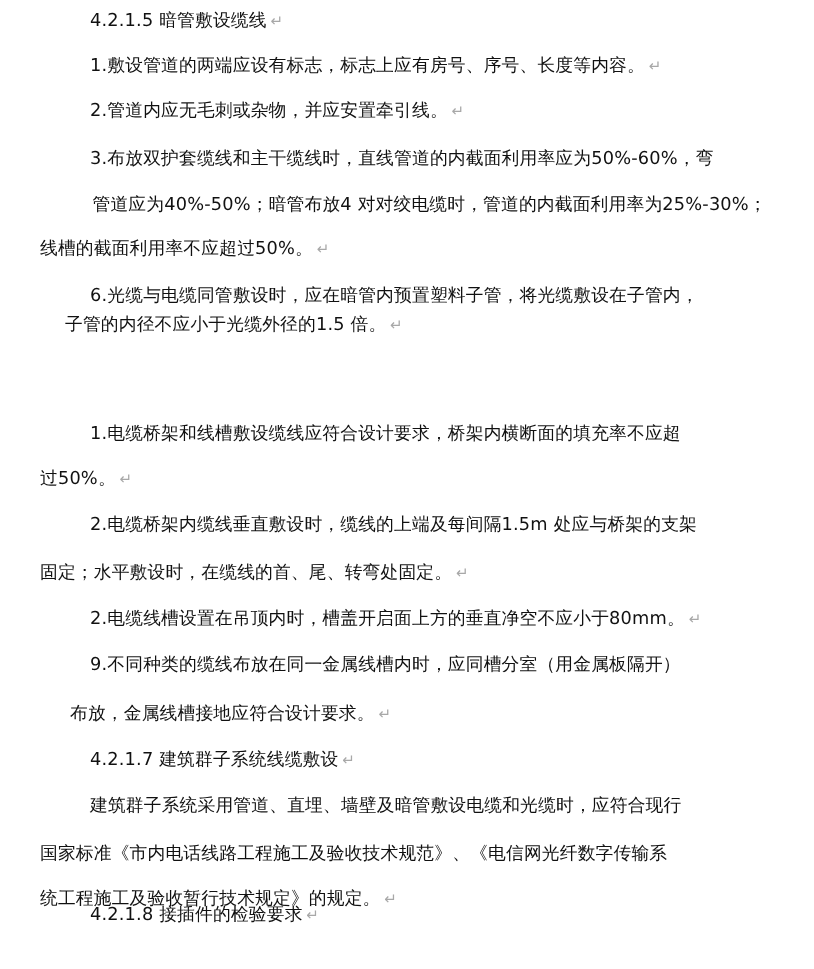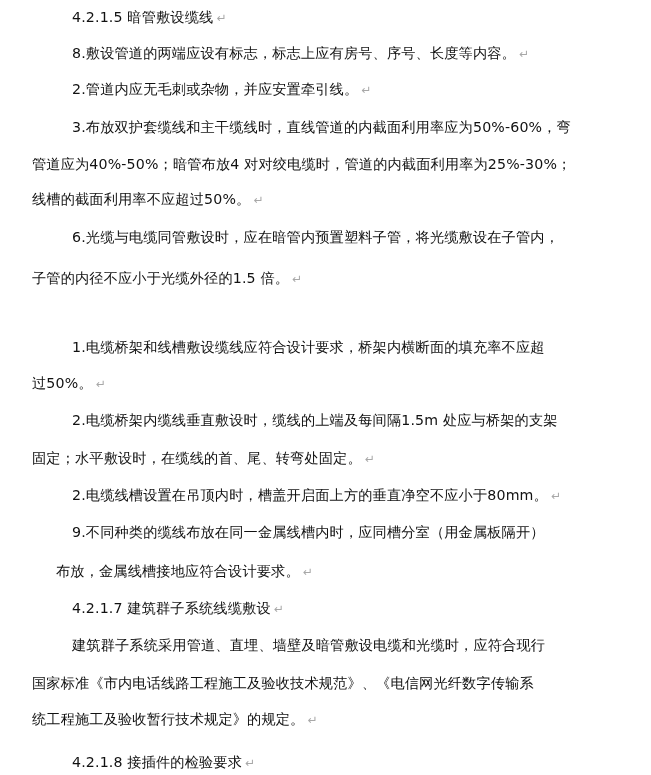--- a/index.html
+++ b/index.html
@@ -9,32 +9,32 @@
   .line { position:absolute; white-space:nowrap; font-size:14.2px; line-height:20px; letter-spacing:0.15px; }
   .mark { color:#a8a8a8; font-size:12px; margin-left:3px; }
   .indent { left:72px; }
   .cont { left:32px; }
 </style>
 </head>
 <body>
 
 <div class="page" id="page">
     <div class="line indent" style="top: 7px;"><span>4.2.1.5 暗管敷设缆线</span><span class="mark">↵</span></div>
-    <div class="line indent" style="top: 43px;"><span>8.敷设管道的两端应设有标志，标志上应有房号、序号、长度等内容。</span><span class="mark">↵</span></div>
+    <div class="line indent" style="top: 43px;"><span>1.敷设管道的两端应设有标志，标志上应有房号、序号、长度等内容。</span><span class="mark">↵</span></div>
     <div class="line indent" style="top: 79px;"><span>2.管道内应无毛刺或杂物，并应安置牵引线。</span><span class="mark">↵</span></div>
     <div class="line indent" style="top: 117px;"><span>3.布放双护套缆线和主干缆线时，直线管道的内截面利用率应为50%-60%，弯</span></div>
-    <div class="line cont" style="top: 154px;"><span>管道应为40%-50%；暗管布放4 对对绞电缆时，管道的内截面利用率为25%-30%；</span></div>
+    <div class="line cont" style="top: 154px; margin-left: 42px;"><span>管道应为40%-50%；暗管布放4 对对绞电缆时，管道的内截面利用率为25%-30%；</span></div>
     <div class="line cont" style="top: 189px;"><span>线槽的截面利用率不应超过50%。</span><span class="mark">↵</span></div>
     <div class="line indent" style="top: 227px;"><span>6.光缆与电缆同管敷设时，应在暗管内预置塑料子管，将光缆敷设在子管内，</span></div>
-    <div class="line cont" style="top: 268px;"><span>子管的内径不应小于光缆外径的1.5 倍。</span><span class="mark">↵</span></div>
+    <div class="line cont" style="top: 250px; margin-left: 20px;"><span>子管的内径不应小于光缆外径的1.5 倍。</span><span class="mark">↵</span></div>
     <div class="line indent" style="top: 337px;"><span>1.电缆桥架和线槽敷设缆线应符合设计要求，桥架内横断面的填充率不应超</span></div>
     <div class="line cont" style="top: 373px;"><span>过50%。</span><span class="mark">↵</span></div>
     <div class="line indent" style="top: 410px;"><span>2.电缆桥架内缆线垂直敷设时，缆线的上端及每间隔1.5m 处应与桥架的支架</span></div>
     <div class="line cont" style="top: 448px;"><span>固定；水平敷设时，在缆线的首、尾、转弯处固定。</span><span class="mark">↵</span></div>
     <div class="line indent" style="top: 485px;"><span>2.电缆线槽设置在吊顶内时，槽盖开启面上方的垂直净空不应小于80mm。</span><span class="mark">↵</span></div>
     <div class="line indent" style="top: 522px;"><span>9.不同种类的缆线布放在同一金属线槽内时，应同槽分室（用金属板隔开）</span></div>
     <div class="line cont" style="top: 561px; margin-left: 24px;"><span>布放，金属线槽接地应符合设计要求。</span><span class="mark">↵</span></div>
     <div class="line indent" style="top: 598px;"><span>4.2.1.7 建筑群子系统线缆敷设</span><span class="mark">↵</span></div>
     <div class="line indent" style="top: 635px;"><span>建筑群子系统采用管道、直埋、墙壁及暗管敷设电缆和光缆时，应符合现行</span></div>
     <div class="line cont" style="top: 673px;"><span>国家标准《市内电话线路工程施工及验收技术规范》、《电信网光纤数字传输系</span></div>
     <div class="line cont" style="top: 709px;"><span>统工程施工及验收暂行技术规定》的规定。</span><span class="mark">↵</span></div>
-    <div class="line indent" style="top: 752px;"><span>4.2.1.8 接插件的检验要求</span><span class="mark">↵</span></div>
+    <div class="line indent" style="top: 722px;"><span>4.2.1.8 接插件的检验要求</span><span class="mark">↵</span></div>
   </div>
 
 </body></html>

